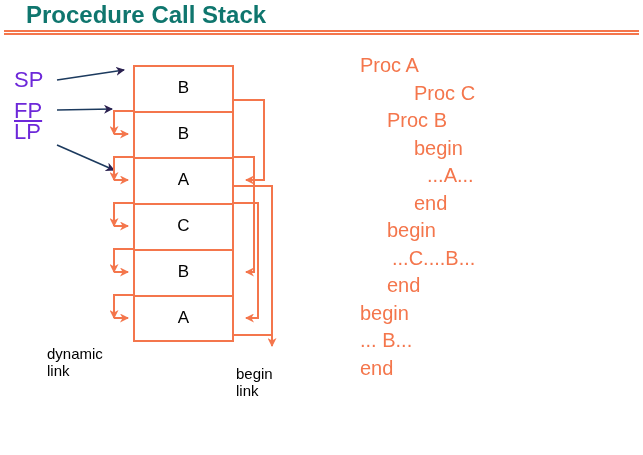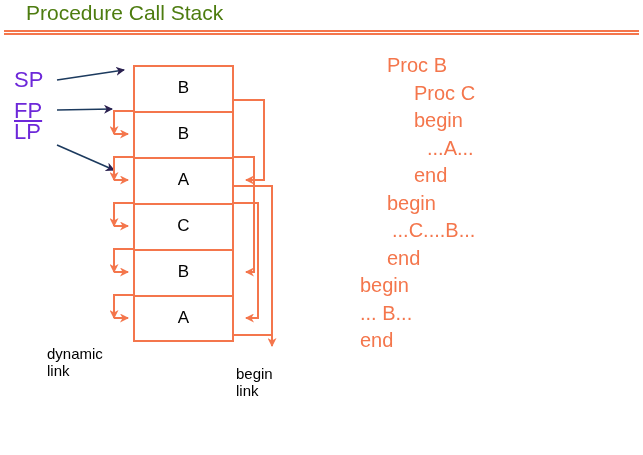--- a/index.html
+++ b/index.html
@@ -11,24 +11,25 @@
     position: relative;
     overflow: hidden;
     font-family: "Liberation Sans", sans-serif;
   }
   .slide { position: absolute; inset: 0; }
 
   
   .title {
     position: absolute;
     left: 26px; top: 1px;
-    font-size: 21px;
-    color: #4d7c0f;
+    font-size: 24px;
+    color: #0f766e;
     letter-spacing: 0px;
     white-space: nowrap;
+    font-weight: bold;
   }
   .title-rule {
     position: absolute;
     left: 4px; top: 30px;
     width: 635px; height: 5px;
     border-top: 2px solid #f4764c;
     border-bottom: 2px solid #f4764c;
     box-sizing: border-box;
   }
 
@@ -126,22 +127,23 @@
   <div class="link-caption" style="left:47px; top:345px;">
     <div>dynamic</div>
     <div>link</div>
   </div>
   <div class="link-caption" style="left:236px; top:365px;">
     <div>begin</div>
     <div>link</div>
   </div>
 
   <div class="code">
+    <div class="code-line" style="margin-left:0px;">Proc A</div>
+    <div class="code-line" style="margin-left:54px;">Proc C</div>
     <div class="code-line" style="margin-left:27px;">Proc B</div>
-    <div class="code-line" style="margin-left:54px;">Proc C</div>
     <div class="code-line" style="margin-left:54px;">begin</div>
     <div class="code-line" style="margin-left:67px;">...A...</div>
     <div class="code-line" style="margin-left:54px;">end</div>
     <div class="code-line" style="margin-left:27px;">begin</div>
     <div class="code-line" style="margin-left:32px;">...C....B...</div>
     <div class="code-line" style="margin-left:27px;">end</div>
     <div class="code-line" style="margin-left:0px;">begin</div>
     <div class="code-line" style="margin-left:0px;">... B...</div>
     <div class="code-line" style="margin-left:0px;">end</div>
   </div>

